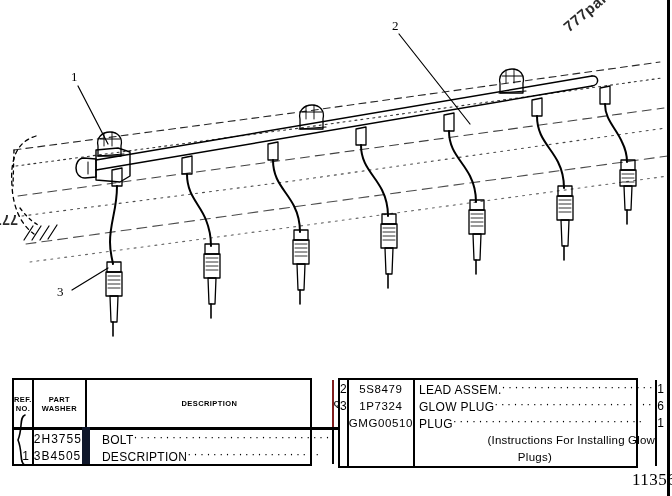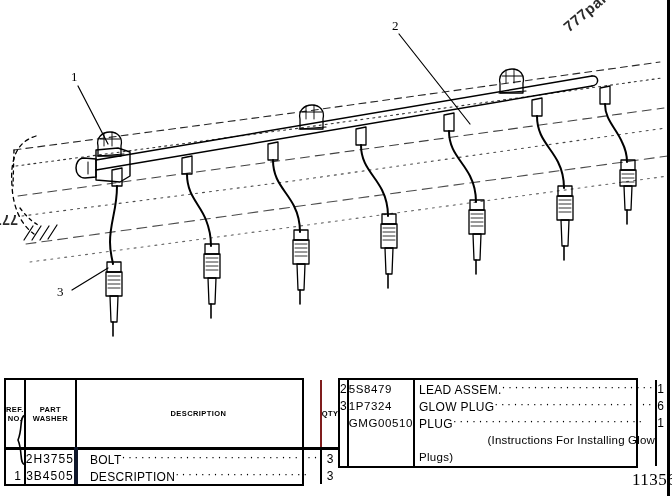--- a/index.html
+++ b/index.html
@@ -104,24 +104,24 @@
   .ptable td, .ptable th {
     border: 0;
     padding: 0;
     vertical-align: middle;
     font-family: "Liberation Sans", sans-serif;
     color: #000;
   }
 
   
   #table-left {
-    left: 4px;
+    left: 12px;
     top: 378px;
     width: 300px;
-    height: 108px;
+    height: 88px;
   }
   #table-left .hdr-row td {
     border-bottom: 3px solid #000;
     font-size: 7.5px;
     font-weight: 700;
     text-align: center;
     letter-spacing: 0.4px;
     line-height: 9px;
     padding: 2px 0;
   }
@@ -138,22 +138,21 @@
   #table-left .cell-ref {
     width: 26px;
     border-right: 2px solid #000;
     text-align: right;
     padding-right: 3px;
     font-size: 12px;
     position: relative;
   }
   #table-left .cell-part {
     width: 68px;
-    border-right: 4px solid #0f172a;
-    text-align: center;
+    border-right: 8px solid #0f172a;
     font-size: 12px;
     letter-spacing: 1px;
   }
   #table-left .cell-desc {
     border-right: 2px solid #000;
     padding-left: 12px;
     font-size: 12px;
     letter-spacing: 0.3px;
     position: relative;
     white-space: nowrap;
@@ -198,20 +197,21 @@
   }
   #table-right .cell-ref {
     width: 28px;
     border-right: 2px solid #000;
     text-align: center;
     font-size: 12px;
   }
   #table-right .cell-part {
     width: 72px;
     border-right: 2px solid #000;
+    text-align: center;
     font-size: 11.5px;
     letter-spacing: 0.6px;
   }
   #table-right .cell-desc {
     border-right: 2px solid #000;
     padding-left: 4px;
     font-size: 12px;
     letter-spacing: 0.3px;
     white-space: nowrap;
     overflow: hidden;
@@ -223,21 +223,21 @@
   }
   #table-right .note-line {
     padding-left: 4px;
     font-size: 11.5px;
     letter-spacing: 0.2px;
     text-align: right;
   }
   #table-right .note-line-2 {
     padding-right: 4px;
     font-size: 11.5px;
-    text-align: left;
+    text-align: center;
   }
 
   
   .fig-ref {
     position: absolute;
     left: 596px;
     top: 470px;
     font-family: Liberation Serif, serif;
     font-size: 17px;
     letter-spacing: 0.5px;

